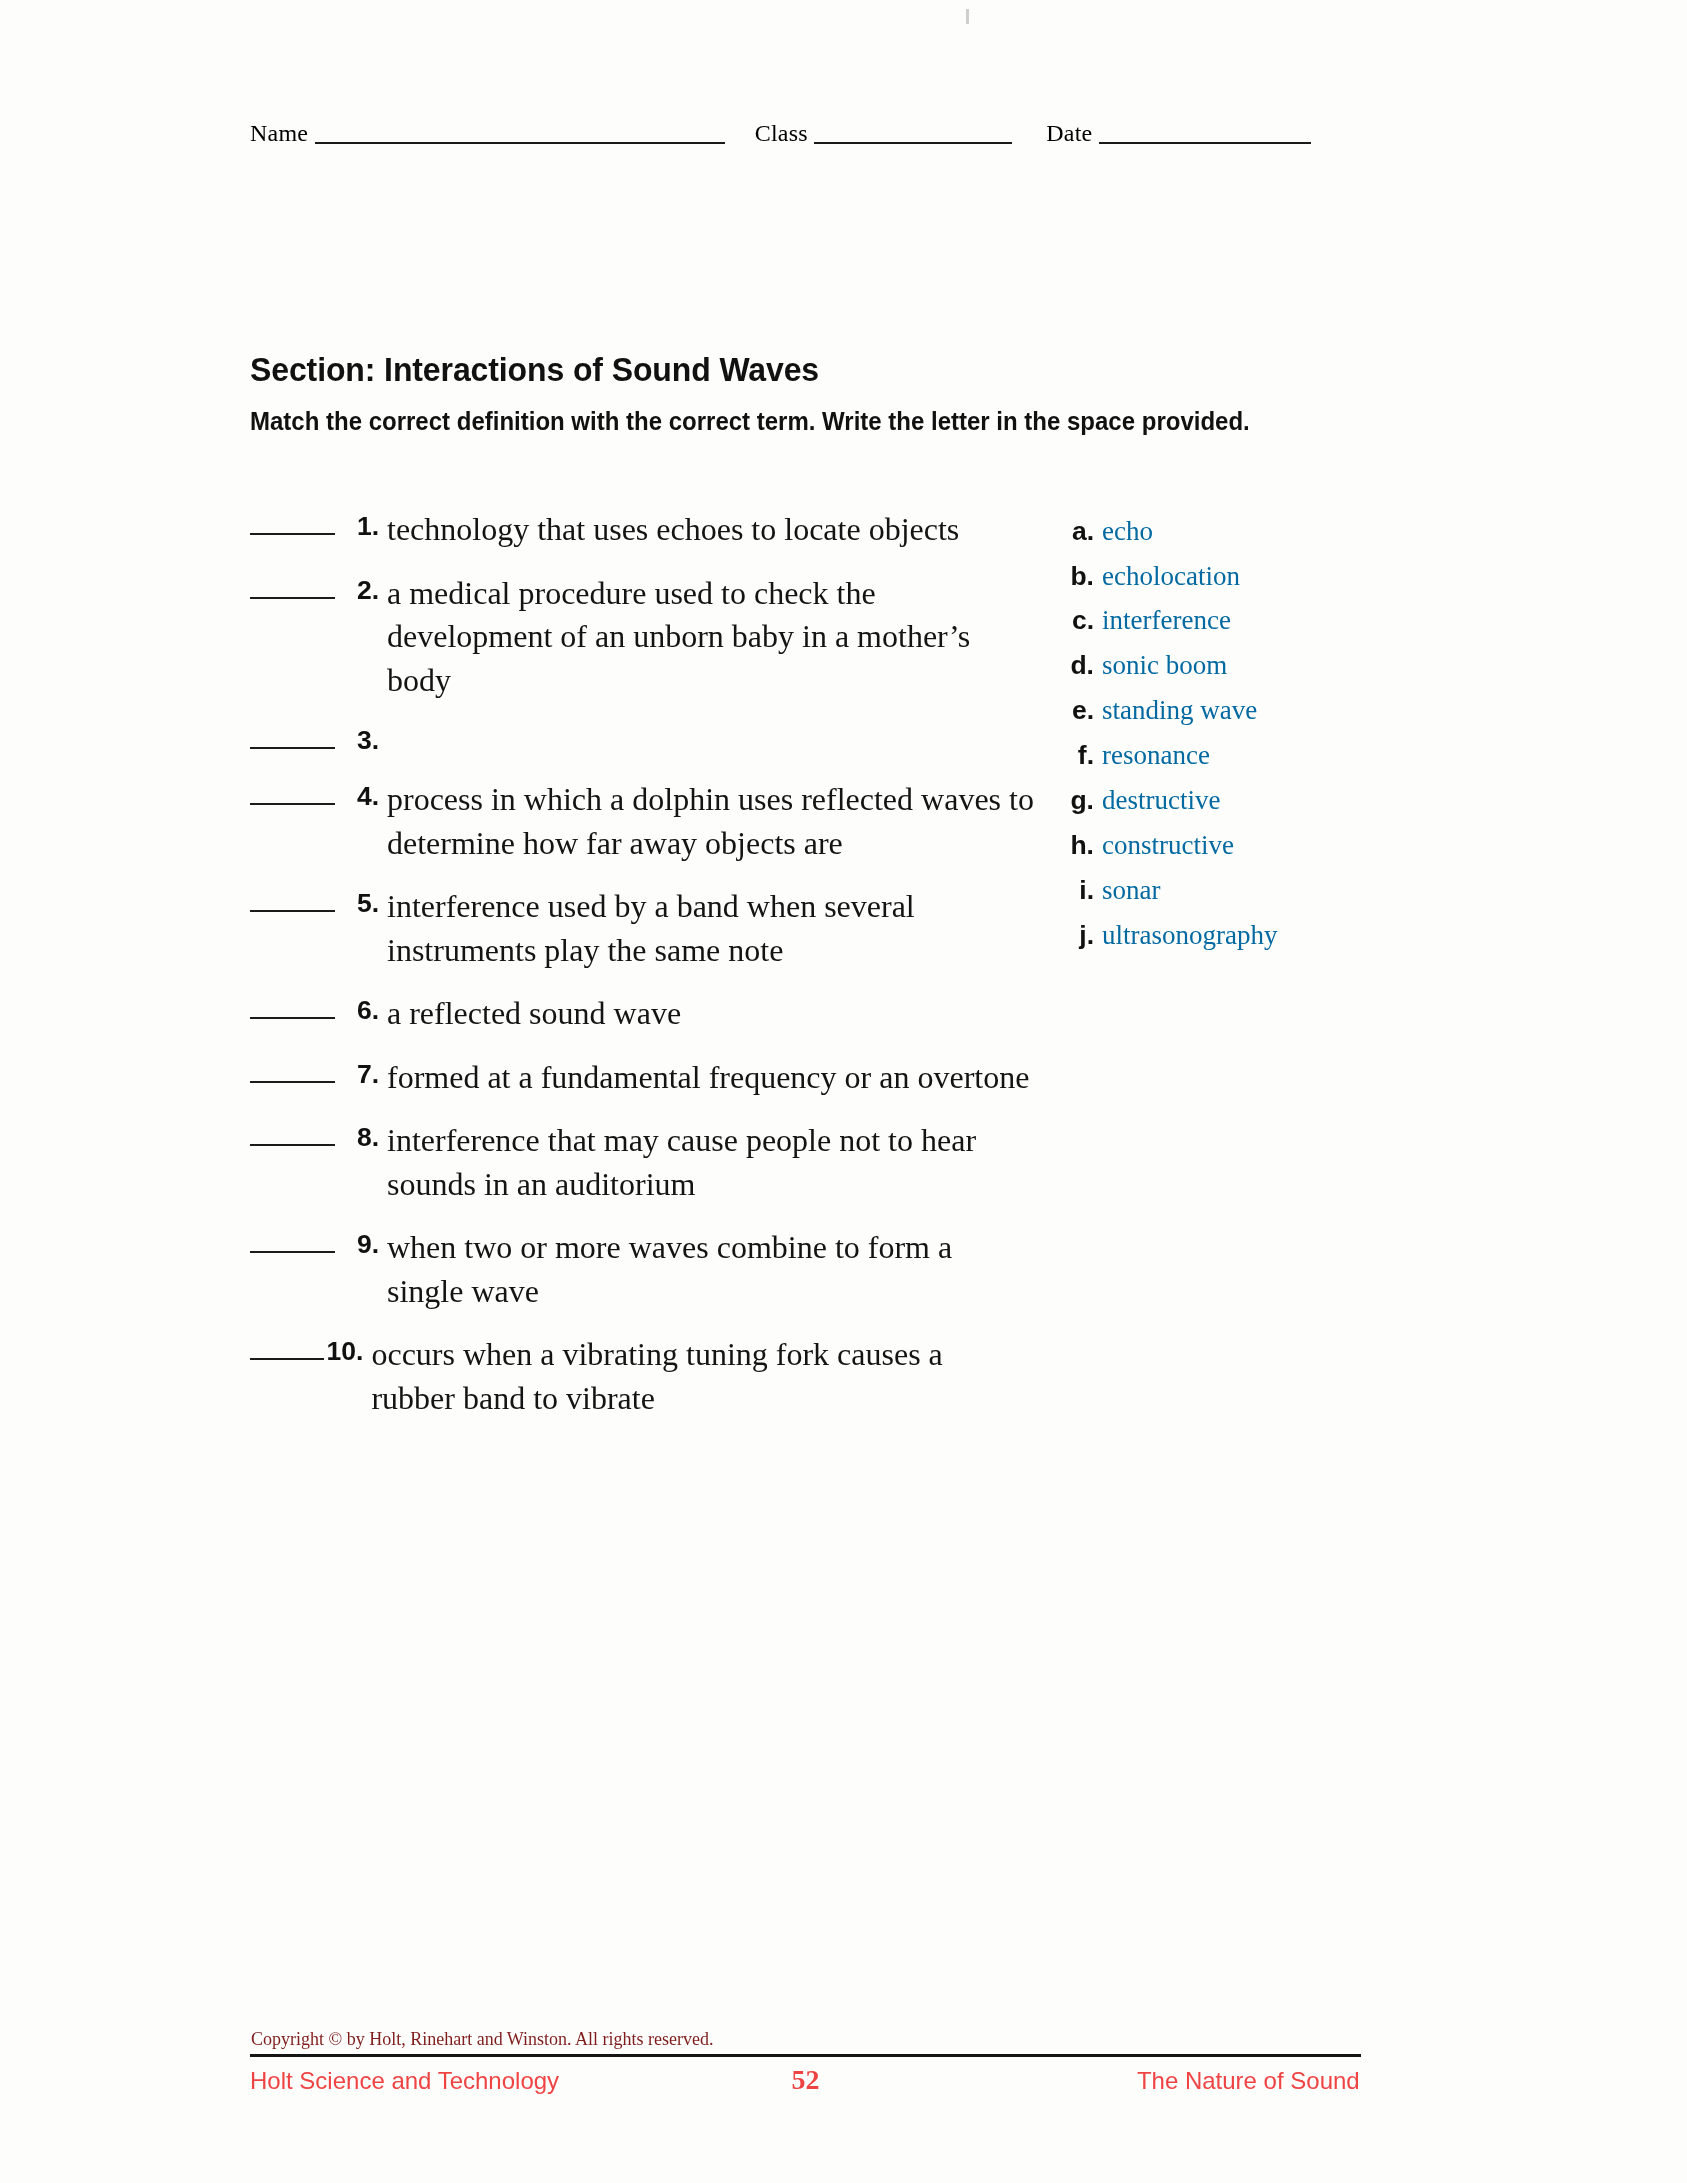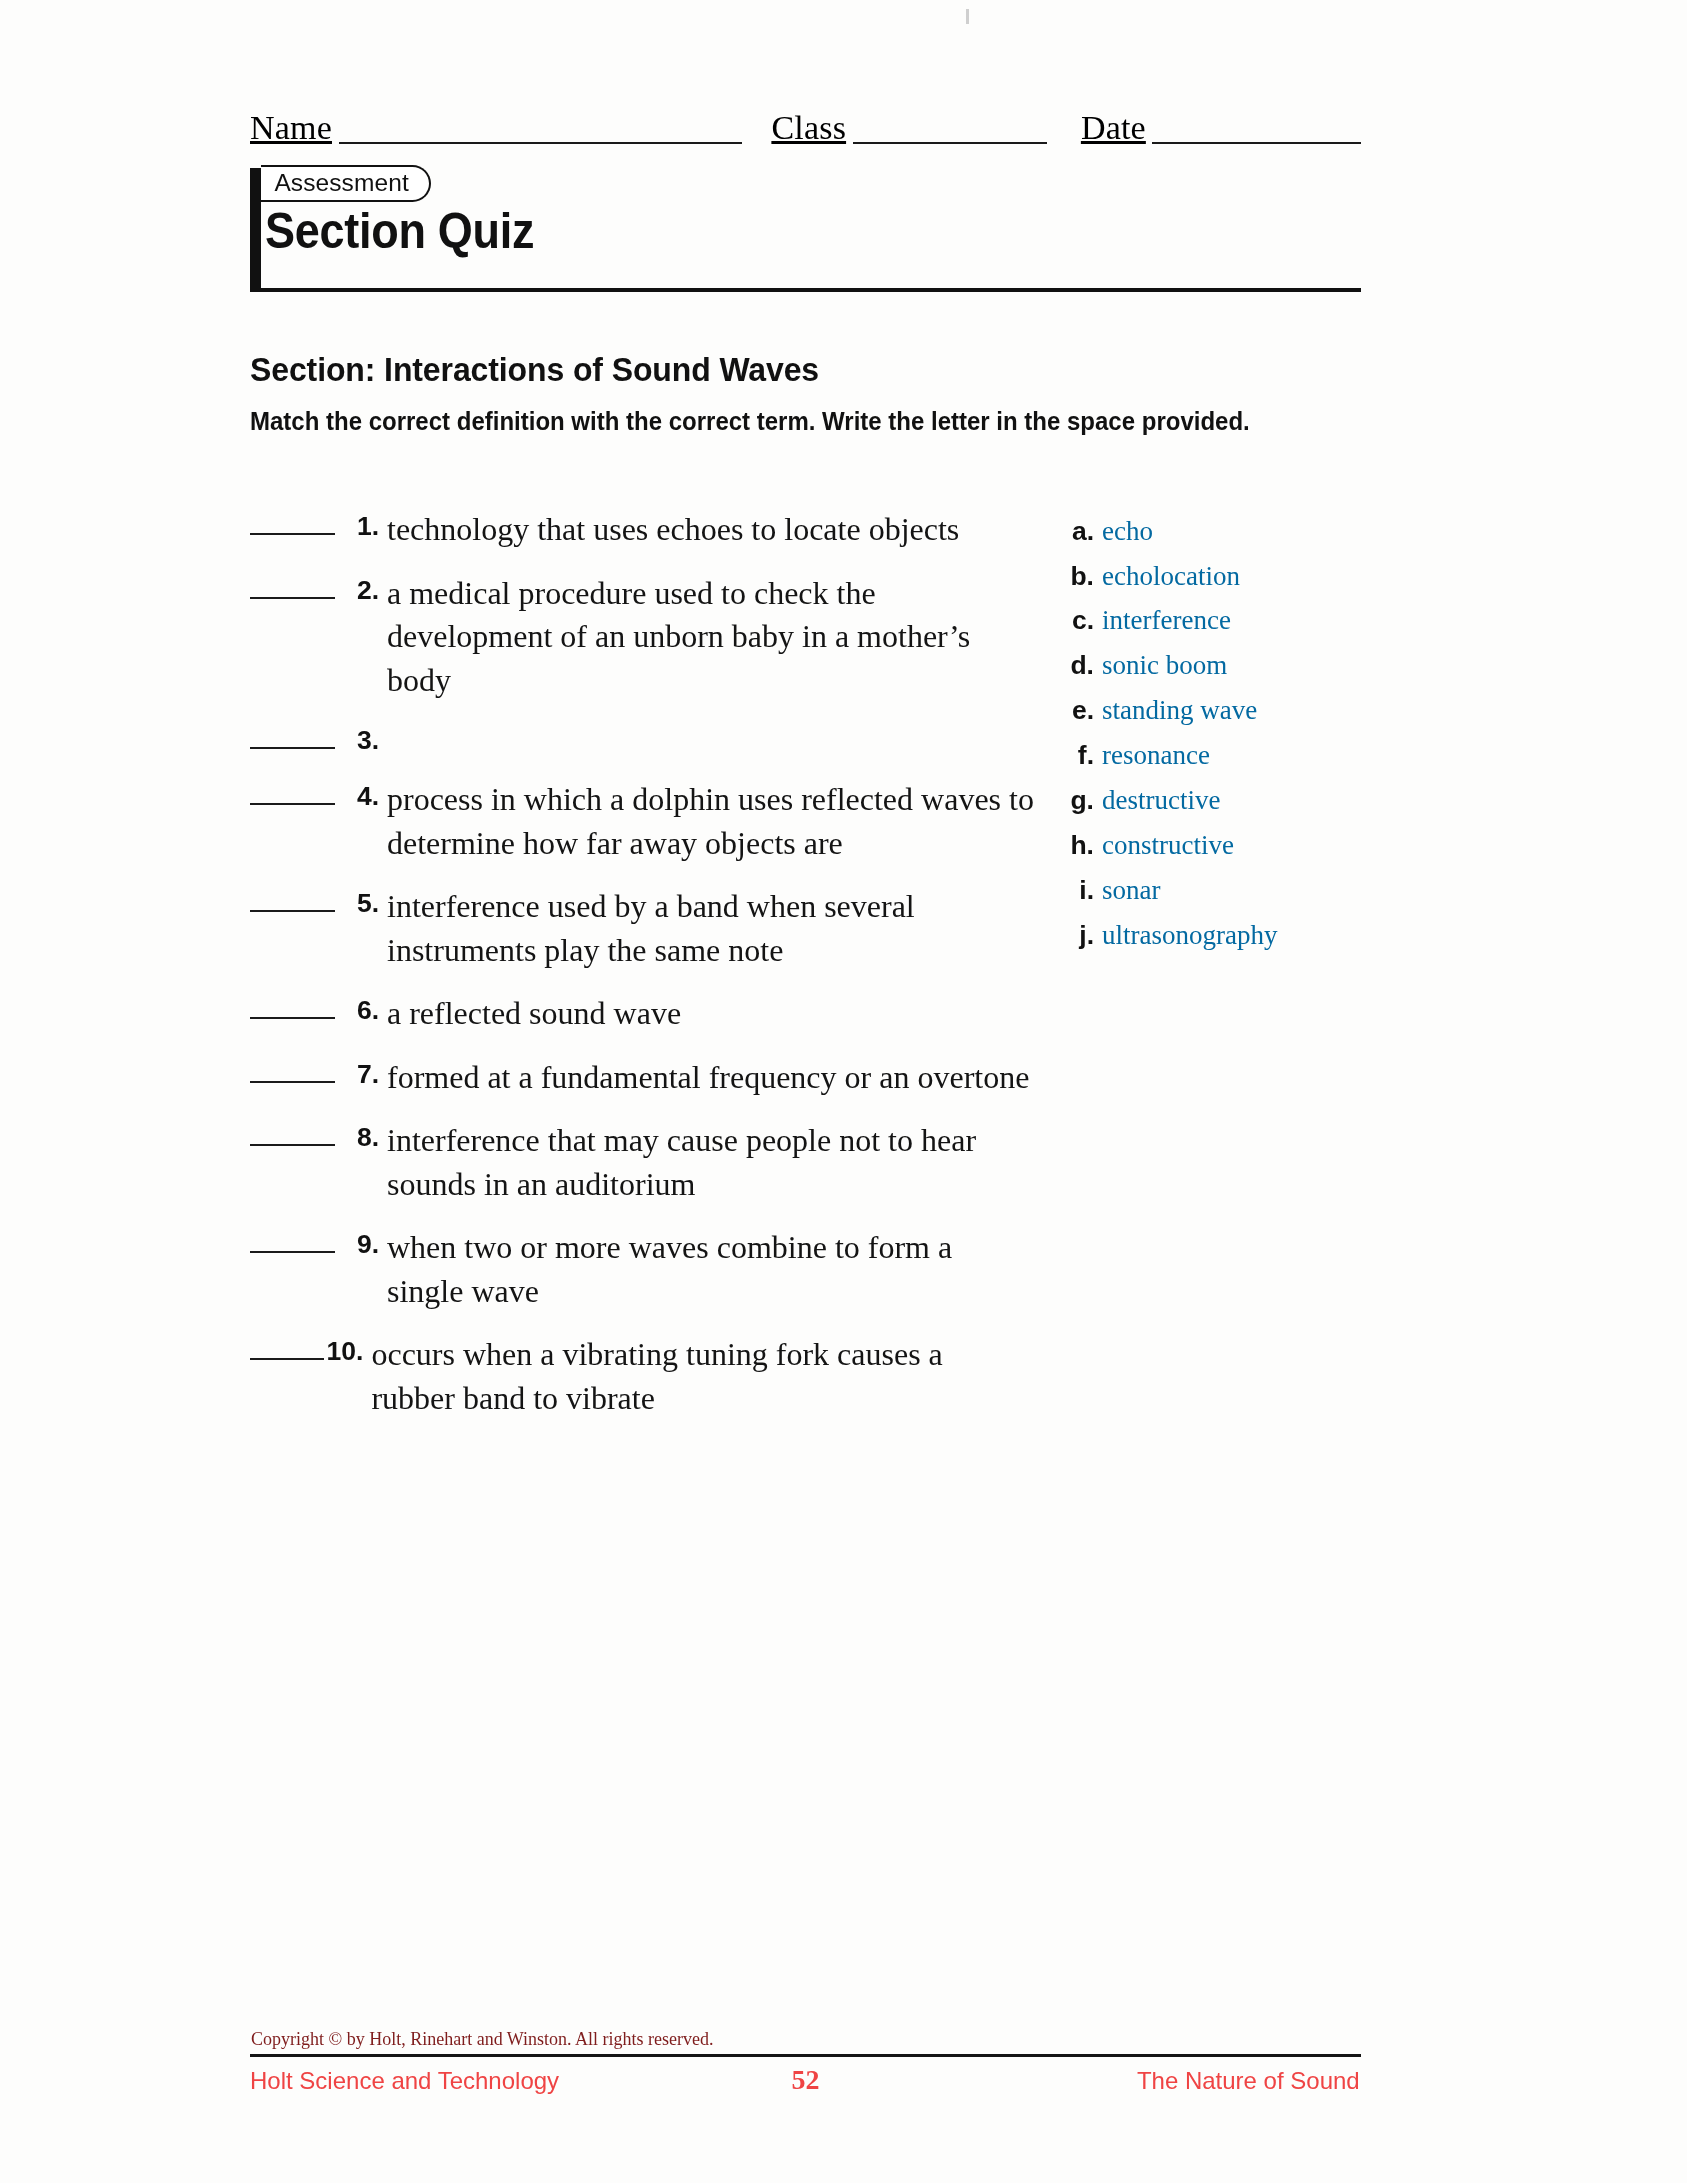--- a/index.html
+++ b/index.html
@@ -27,26 +27,25 @@
     position: absolute;
     left: 250px;
     top: 111px;
     width: 1111px;
     height: 37px;
     display: flex;
     align-items: flex-end;
   }
   .idlabel {
     font-family: "Liberation Serif", serif;
-    font-size: 34px;
+    font-size: 24px;
     letter-spacing: 0.2px;
     line-height: 1;
     white-space: nowrap;
     padding-bottom: 2.6px;
-    text-decoration: underline;
   }
   .idrule {
     border-bottom: 2px solid #1a1a1a;
     height: 0;
     margin: 0 0 4px 6.6px;
   }
   .rule-name  { width: 410px; }
   .rule-class { width: 198px; }
   .rule-date  { width: 212px; }
   .gap-class  { width: 30px; }
@@ -284,28 +283,20 @@
     <span class="idlabel">Name</span>
     <span class="idrule rule-name"></span>
     <span class="gap-class"></span>
     <span class="idlabel">Class</span>
     <span class="idrule rule-class"></span>
     <span class="gap-date"></span>
     <span class="idlabel">Date</span>
     <span class="idrule rule-date"></span>
   </div>
 
-  <div class="masthead">
-    <div class="mast-bar"></div>
-    <div class="badge">
-      <span class="badge-text">Assessment</span>
-    </div>
-    <div class="mast-title">Section Quiz</div>
-    <div class="mast-rule"></div>
-  </div>
 
   <div class="section-head">Section: Interactions of Sound Waves</div>
   <div class="directions">Match the correct definition with the correct term. Write the letter in the space provided.</div>
 
   <div class="quiz-body">
 
     <div class="qlist">
 
       <div class="qitem">
         <span class="qblank"></span>

